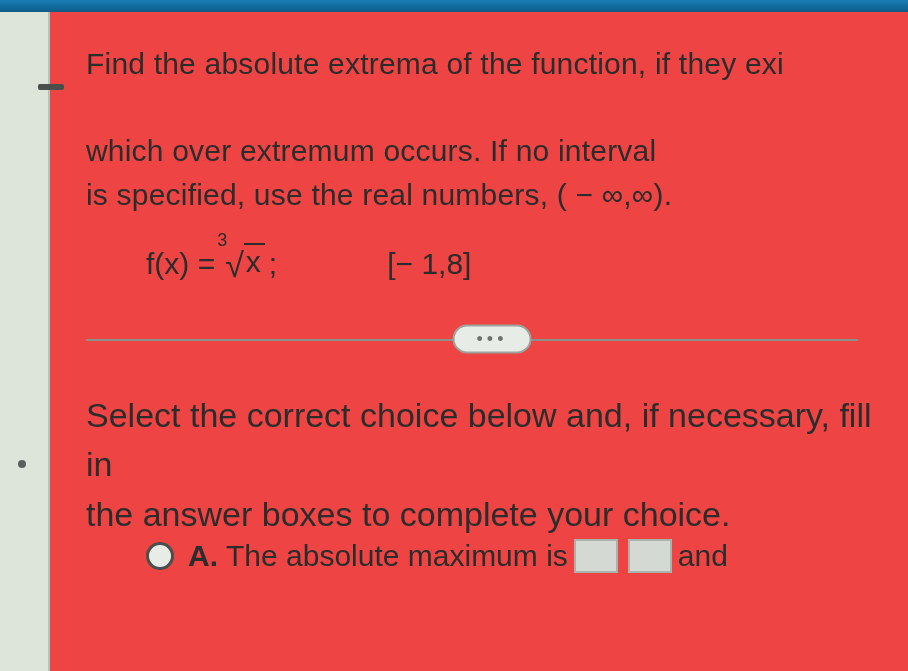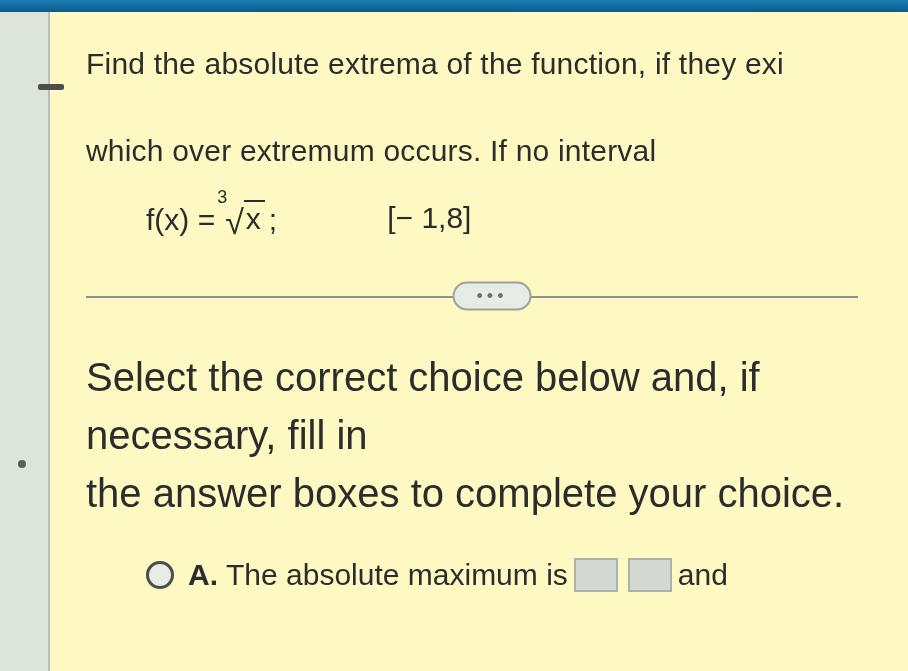--- a/index.html
+++ b/index.html
@@ -15,21 +15,21 @@
       height: 12px;
       background: linear-gradient(to bottom, #1a7fb8, #0d5a85);
       width: 100%;
     }
     .page {
       position: absolute;
       left: 48px;
       top: 12px;
       right: 0;
       bottom: 0;
-      background: #fef9c3;
+      background: #ef4444;
       border-left: 2px solid #b8c0ba;
       padding: 30px 10px 20px 36px;
     }
     .left-margin {
       position: absolute;
       left: 0;
       top: 12px;
       width: 48px;
       height: calc(100% - 12px);
       background: #dde4da;
@@ -54,20 +54,21 @@
     }
     .question-text {
       font-size: 30px;
       line-height: 1.45;
       color: #2a2d2b;
       margin-bottom: 28px;
       letter-spacing: 0.2px;
     }
     .formula-row {
       display: flex;
+      align-items: center;
       gap: 110px;
       padding-left: 60px;
       margin-bottom: 36px;
       font-size: 30px;
       color: #2a2d2b;
     }
     .formula {
       display: inline-flex;
       align-items: center;
       gap: 4px;
@@ -122,24 +123,23 @@
       background: #e8ece6;
       border: 2px solid #9aa49c;
       border-radius: 18px;
       padding: 2px 22px;
       color: #6a746c;
       font-size: 18px;
       letter-spacing: 4px;
       cursor: pointer;
     }
     .instruction-text {
-      font-size: 40px;
+      font-size: 34px;
       line-height: 1.45;
       color: #2a2d2b;
-      margin-bottom: 36px;
     }
     .choice-row {
       display: flex;
       align-items: center;
       gap: 14px;
       padding-left: 60px;
       font-size: 30px;
       color: #2a2d2b;
     }
     .radio {
@@ -179,20 +179,21 @@
   <div class="page-dot"></div>
 </div>
 
 <div class="page">
   <div class="hyphen-mark"></div>
 
   <div class="question-text">
     <span>Find the absolute extrema of the function, if they exi</span><br>
     <br>
     <span>which over extremum occurs. If no interval</span><br>
+    <span>is specified, use the real numbers, ( − ∞,∞).</span>
   </div>
 
   <div class="formula-row">
     <span class="formula">
       <span>f(x) =</span>
       <span class="radical">
         <span class="radical-index">3</span>
         <span class="radical-sym">√</span><span class="radical-bar">x</span>
       </span>
       <span>;</span>

